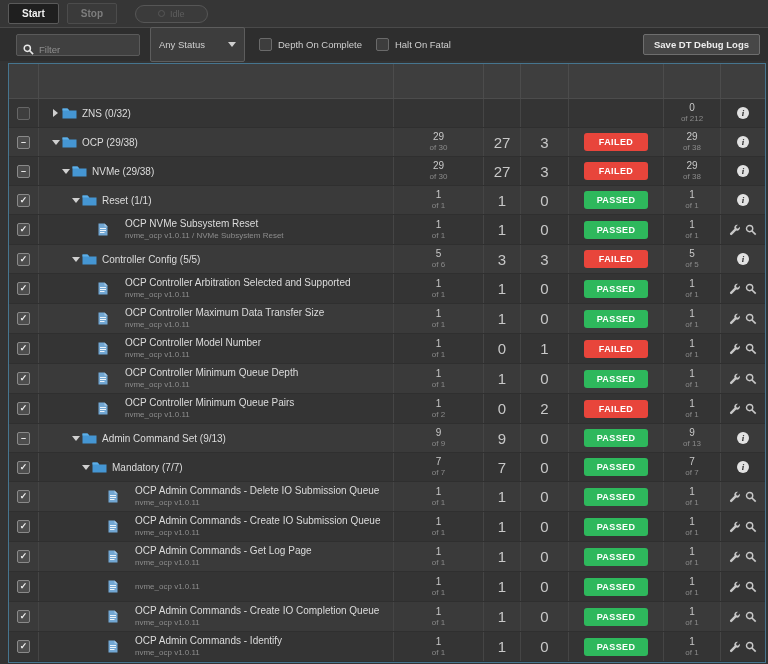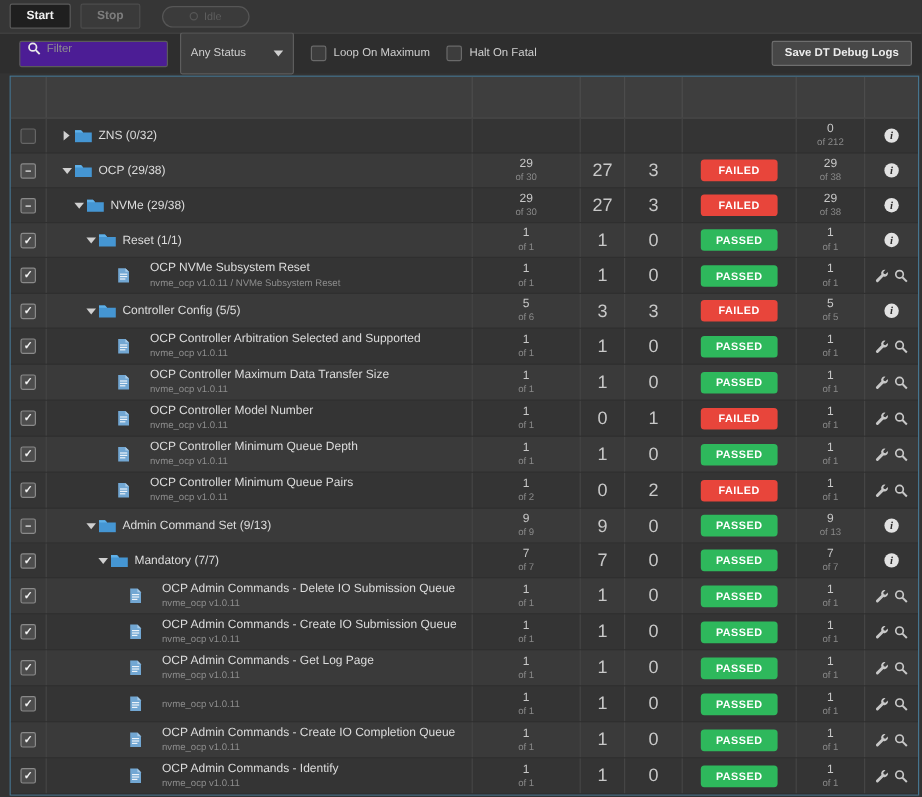--- a/index.html
+++ b/index.html
@@ -13,21 +13,21 @@
   .btn-stop  { background:#3a3a3a; border:1px solid #4c4c4c; color:#7d7d7d; margin-left:8px; }
   .pill { margin-left:18px; background:#3b3b3b; border:1px solid #565656; border-radius:10px;
           padding:3px 22px; color:#5e5e5e; font-size:9px; display:flex; align-items:center; gap:5px; }
   .pill .dot { width:7px; height:7px; border-radius:50%; border:1px solid #565656; }
   .titleblock { position:absolute; left:63.5%; top:2px; transform:translateX(-50%); text-align:center; }
   .titleblock .t { font-size:11px; color:#e2e2e2; }
   .titleblock .b { font-size:8.5px; color:#9a9a9a; margin-top:2px; white-space:nowrap; }
 
   
   .filterbar { height:34px; background:#2e2e2e; border-top:1px solid #4a4a4a; display:flex; align-items:center; padding:0 8px; }
-  .searchbox { display:flex; align-items:flex-start; width:124px; height:22px; background:#4c1d95;
+  .searchbox { display:flex; align-items:flex-end; width:124px; height:22px; background:#404040;
                border:1px solid #5a5a5a; border-radius:2px; margin-left:8px; padding:0 6px; gap:5px; }
   .searchbox input { flex:1; min-width:0; background:transparent; border:none; outline:none; color:#cfcfcf; font-size:9.5px; }
   .searchbox input::placeholder { color:#8f8f8f; }
   .select { margin-left:10px; width:95px; height:35px; background:#3d3d3d; border:1px solid #5d5d5d; border-radius:2px;
             display:flex; align-items:center; justify-content:space-between; padding:0 8px; font-size:9.5px; color:#d0d0d0; cursor:pointer; }
   .caret { width:0; height:0; border-left:4px solid transparent; border-right:4px solid transparent; border-top:5px solid #cfcfcf; }
   .check { display:flex; align-items:center; gap:6px; margin-left:14px; font-size:9.5px; color:#cfcfcf; cursor:pointer; }
   .check .box { width:13px; height:13px; background:#3d3d3d; border:1px solid #6a6a6a; border-radius:2px; }
   .spacer { flex:1; }
   .btn-save { background:#474747; border:1px solid #6e6e6e; color:#ededed; font-size:9.5px; font-weight:bold;
@@ -94,21 +94,21 @@
       <line x1="7.4" y1="7.4" x2="11" y2="11" stroke="#e8e8e8" stroke-width="1.8"></line>
     </svg>
     <input placeholder="Filter" style="">
   </div>
   <div class="select">
     <span>Any Status</span>
     <span class="caret"></span>
   </div>
   <div class="check">
     <span class="box"></span>
-    <span>Loop On Maximum</span>
+    <span>Depth On Complete</span>
   </div>
   <div class="check">
     <span class="box"></span>
     <span>Halt On Fatal</span>
   </div>
   <div class="spacer"></div>
   <button class="btn-save">Save DT Debug Logs</button>
 </div>
 
 <div class="tablewrap">

